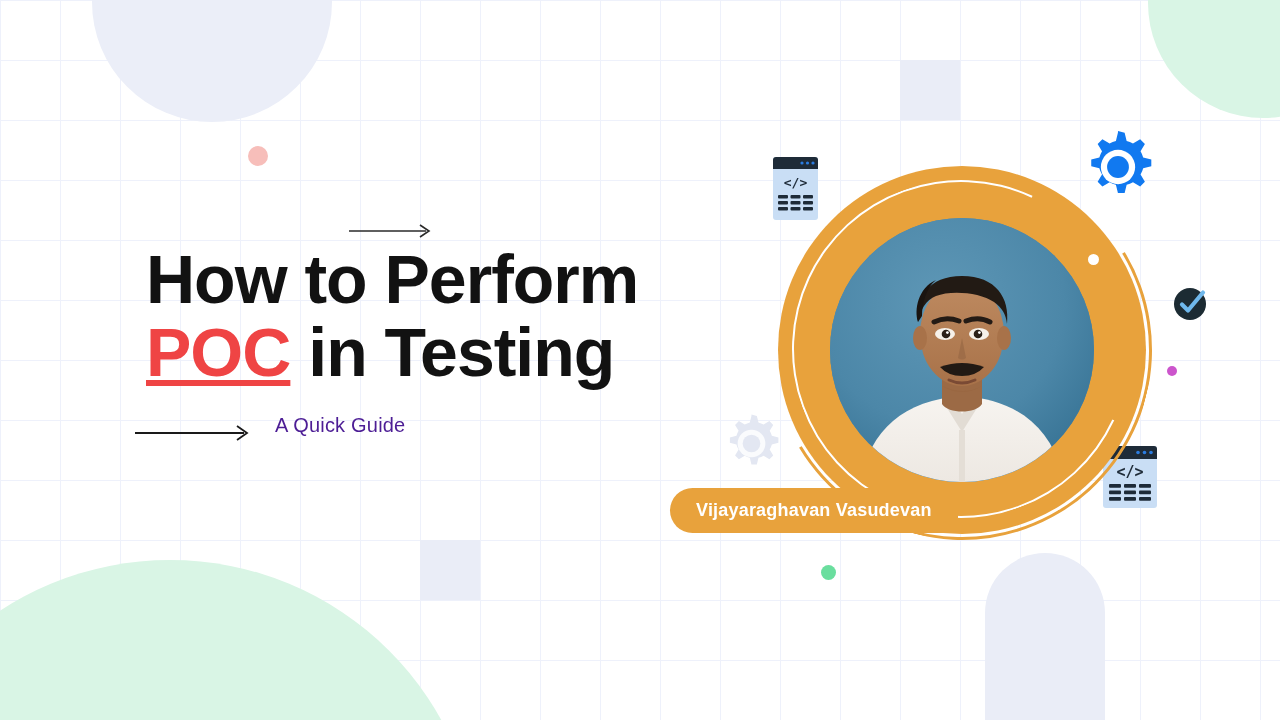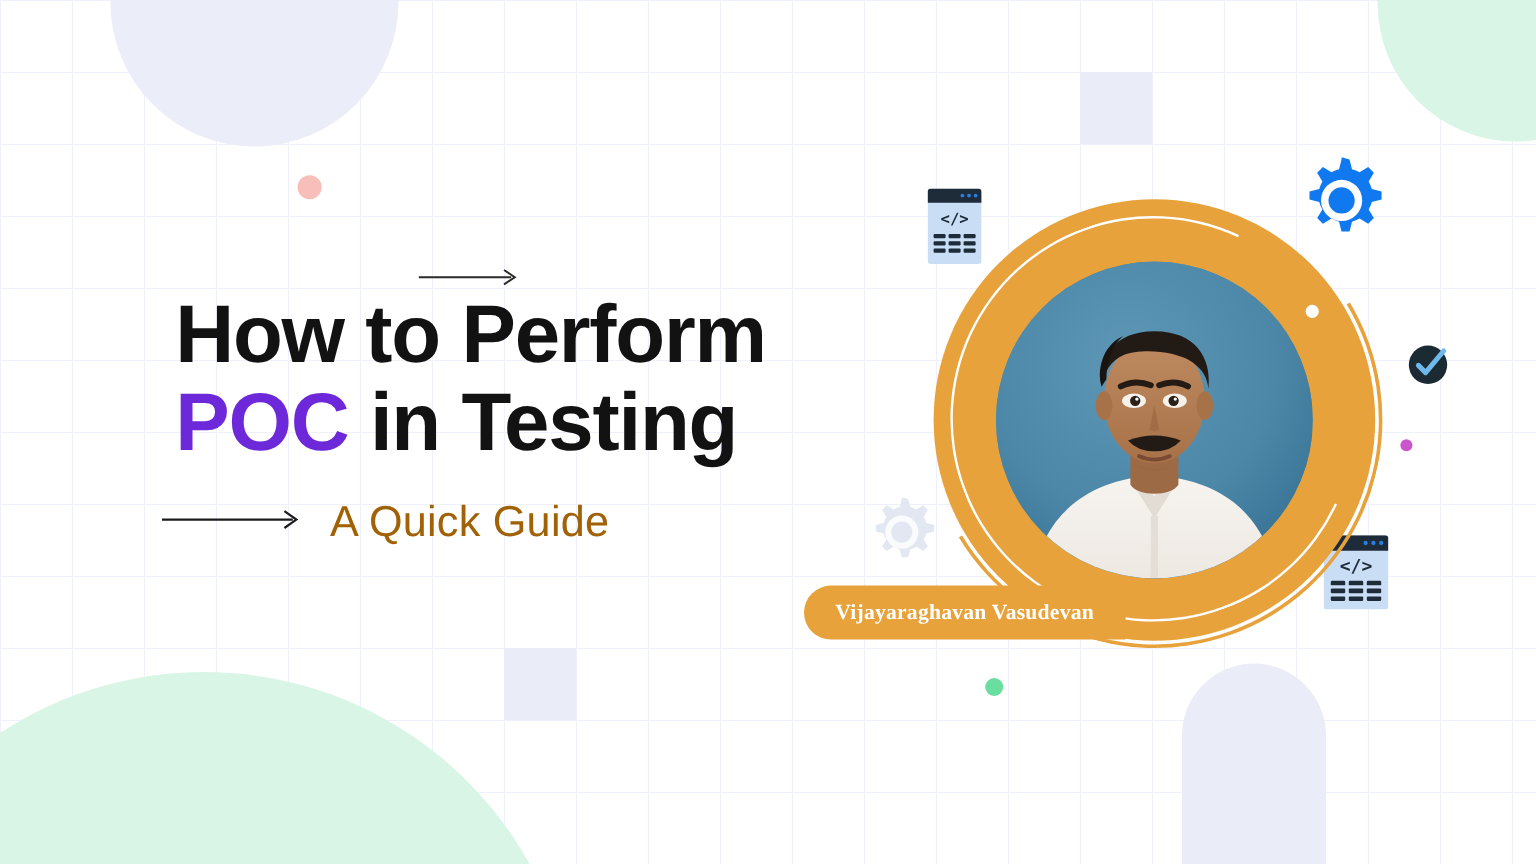--- a/index.html
+++ b/index.html
@@ -83,26 +83,26 @@
     width: 620px;
   }
   .title-line {
     font-size: 68px;
     font-weight: bold;
     line-height: 1.08;
     color: #121212;
     letter-spacing: -1px;
     white-space: nowrap;
   }
-  .accent { color: #6d28d9; }
+  .accent { color: #ef4444; text-decoration: underline; }
   .subtitle {
     position: absolute;
     left: 275px; top: 414px;
-    font-size: 36px;
-    color: #a16207;
+    font-size: 20px;
+    color: #4c1d95;
     letter-spacing: 0.2px;
   }
 
   
   .arrow { position: absolute; pointer-events: none; }
   .arrow-top { left: 348px; top: 222px; }
   .arrow-bottom { left: 133px; top: 423px; }
 
   
   .avatar-wrap {
@@ -163,21 +163,20 @@
     padding: 0 26px 0 26px;
     background: #E8A23C;
     border-radius: 24px 0 0 24px;
     display: flex;
     align-items: center;
     color: #ffffff;
     font-size: 18px;
     font-weight: bold;
     letter-spacing: 0.2px;
     white-space: nowrap;
-    font-family: Liberation Serif, serif;
   }
 
   
   .code-icon { position: absolute; }
   .code-icon-1 { left: 773px; top: 157px; }
   .code-icon-2 { left: 1103px; top: 446px; }
 
   
   .gear { position: absolute; }
   .gear-blue { left: 1079px; top: 128px; }

